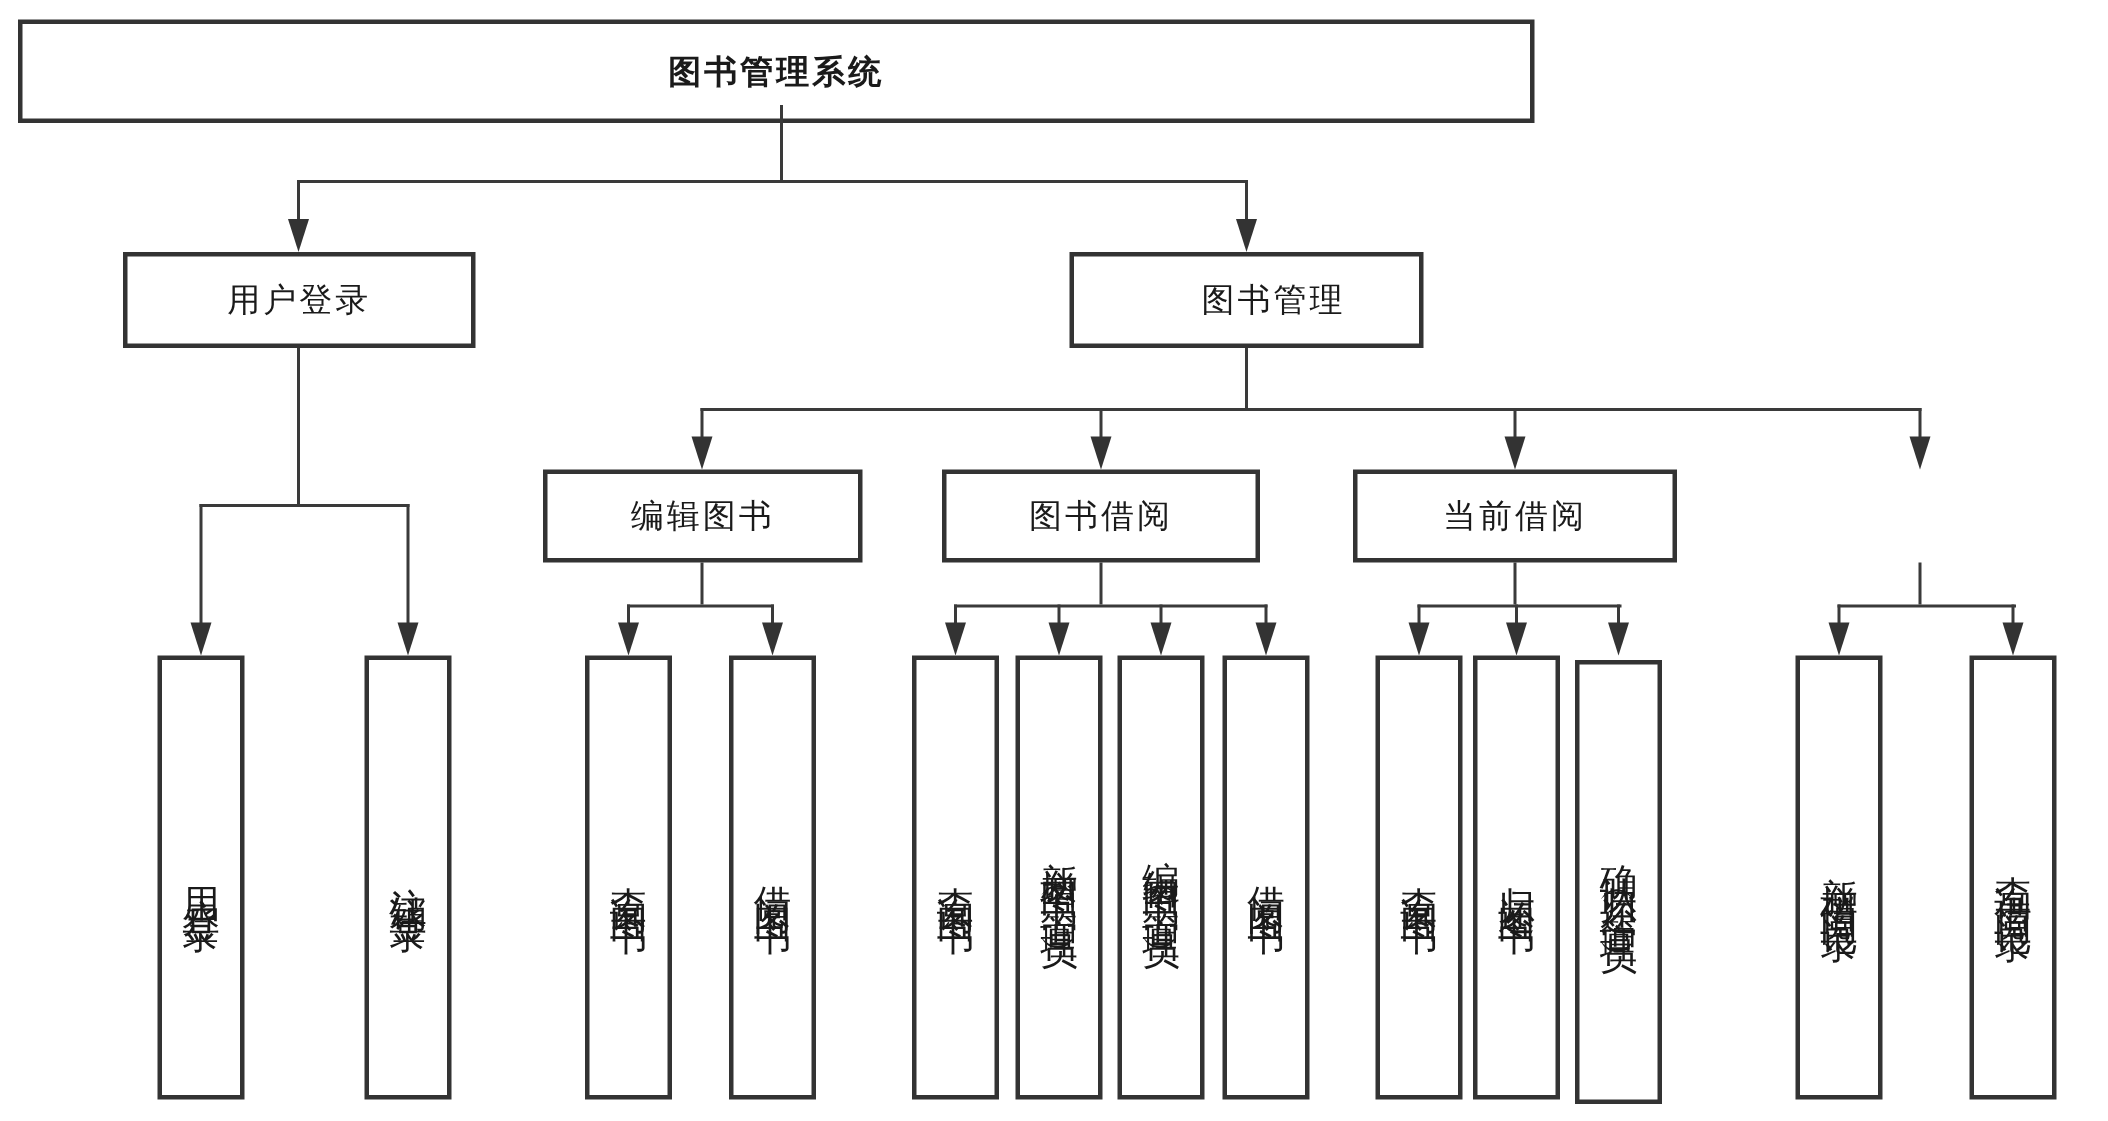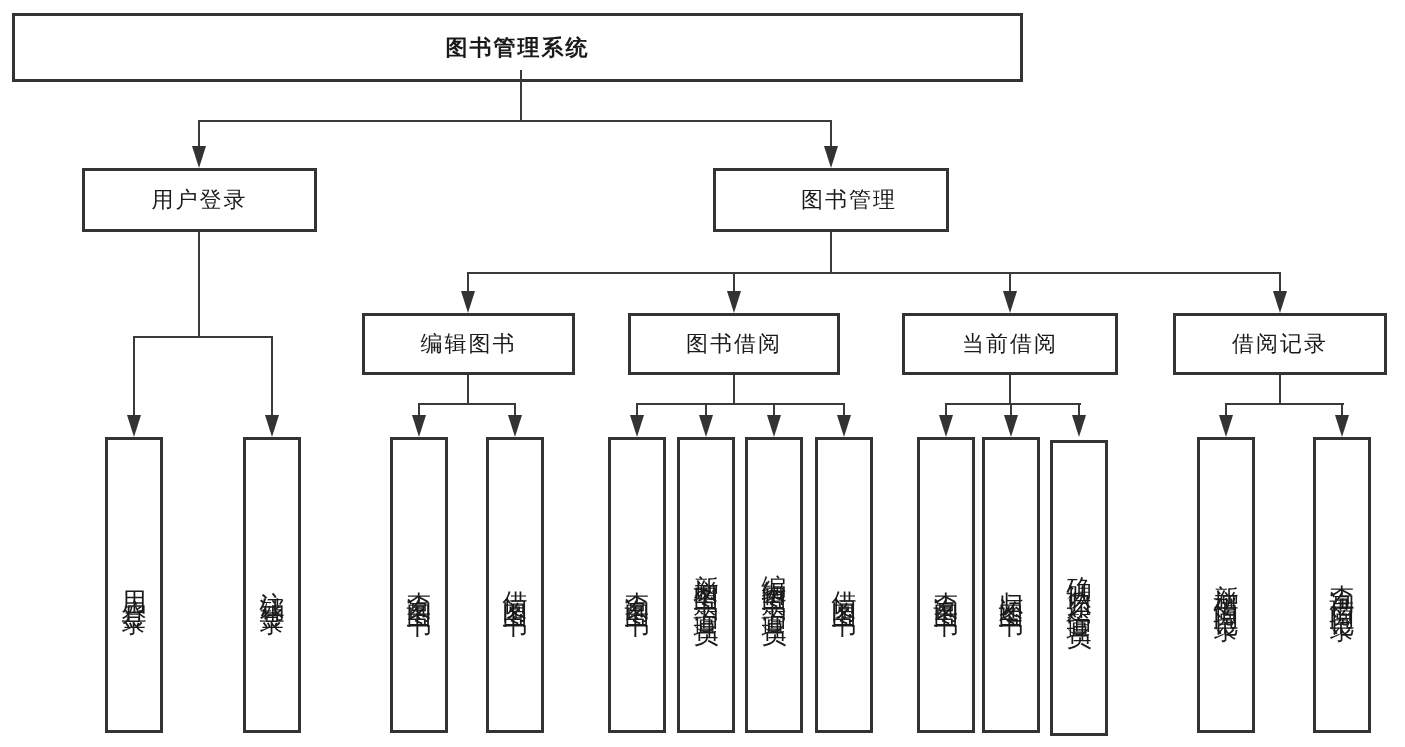--- a/index.html
+++ b/index.html
@@ -73,23 +73,20 @@
   <div class="arr" style="left:1273px;top:291px;"></div>
 
   <div class="box hbox" style="left:362px;top:313px;width:213px;height:62px;">
     <span>编辑图书</span>
   </div>
   <div class="box hbox" style="left:628px;top:313px;width:212px;height:62px;">
     <span>图书借阅</span>
   </div>
   <div class="box hbox" style="left:902px;top:313px;width:216px;height:62px;">
     <span>当前借阅</span>
-  </div>
-  <div class="box hbox" style="left:1173px;top:313px;width:214px;height:62px;">
-    <span>借阅记录</span>
   </div>
 
   <div class="vline" style="left:467px;top:375px;height:28px;"></div>
   <div class="hline" style="left:418px;top:403px;width:98px;"></div>
   <div class="vline" style="left:418px;top:403px;height:14px;"></div>
   <div class="arr" style="left:412px;top:415px;"></div>
   <div class="vline" style="left:514px;top:403px;height:14px;"></div>
   <div class="arr" style="left:508px;top:415px;"></div>
 
   <div class="vline" style="left:733px;top:375px;height:28px;"></div>

